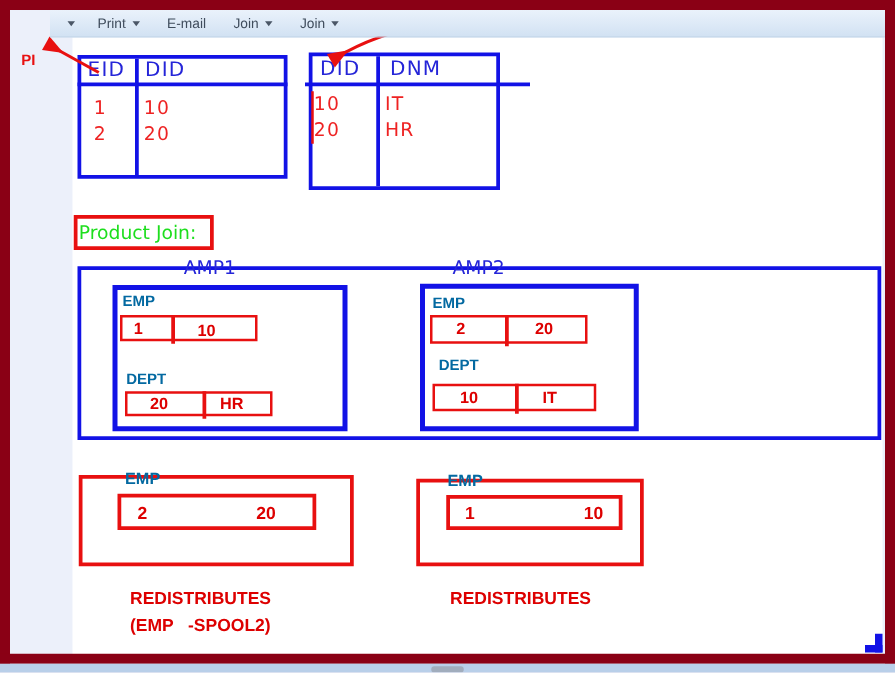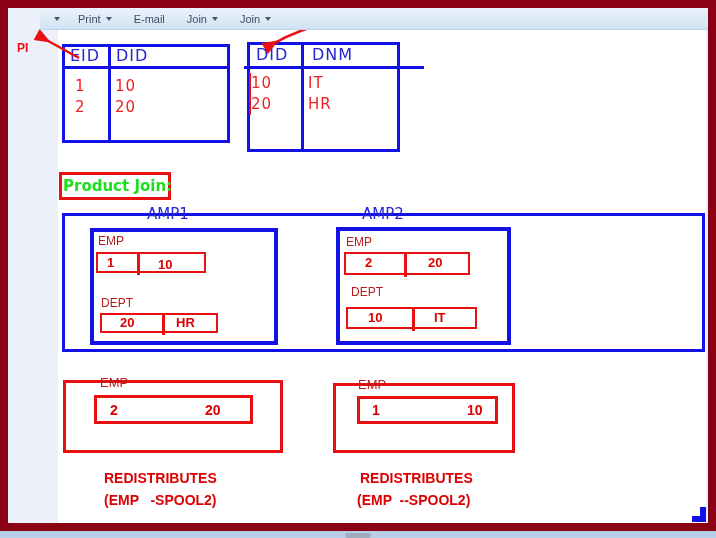--- a/index.html
+++ b/index.html
@@ -25,27 +25,27 @@
 
   
   .srct{box-sizing:border-box;border:3px solid #1212e6;background:transparent;}
   .srct .vline{position:absolute;top:0;bottom:0;width:3px;background:#1212e6;}
   .hline{position:absolute;height:3px;background:#1212e6;}
   .hdr-text{position:absolute;font-family:"DejaVu Sans",sans-serif;font-size:16px;color:#2525d8;letter-spacing:1px;}
   .val-text{position:absolute;font-family:"DejaVu Sans",sans-serif;font-size:15px;color:#ee2222;letter-spacing:1px;line-height:21px;white-space:pre;}
 
   
   .pj-box{left:59px;top:172px;width:112px;height:28px;border:3px solid #e81010;box-sizing:border-box;}
-  .pj-text{left:63px;top:177px;font-family:"DejaVu Sans",sans-serif;font-size:15px;color:#1ede1e;font-weight:bold;}
+  .pj-text{left:63px;top:177px;font-family:"DejaVu Sans",sans-serif;font-size:15px;color:#1ede1e;}
 
   
   .amp-outer{left:62px;top:213px;width:643px;height:139px;border:3px solid #1212e6;box-sizing:border-box;}
   .amp-label{font-family:"DejaVu Sans",sans-serif;font-size:15px;color:#2525d8;}
   .amp-inner{border:4px solid #1212e6;box-sizing:border-box;background:#fff;}
-  .r-lbl{font-family:"Liberation Sans",sans-serif;font-weight:normal;font-size:12px;color:#b91c1c;text-align:center;}
+  .r-lbl{font-family:"Liberation Sans",sans-serif;font-weight:bold;font-size:12px;color:#0369a1;text-align:center;}
   .r-tbl{border:2px solid #e81010;box-sizing:border-box;}
   .r-tbl .vline{position:absolute;top:-2px;bottom:-4px;width:3px;background:#e81010;}
   .r-val{position:absolute;font-family:"Liberation Sans",sans-serif;font-weight:bold;font-size:13px;color:#dd0000;}
 
   
   .spool-outer{border:3px solid #e81010;box-sizing:border-box;}
   .spool-inner{border:3px solid #e81010;box-sizing:border-box;position:absolute;}
   .cap{position:absolute;font-family:"Liberation Sans",sans-serif;font-weight:bold;font-size:14px;color:#dd0000;white-space:pre;}
 
   .pi{position:absolute;font-family:"Liberation Sans",sans-serif;font-weight:bold;font-size:12px;color:#e81010;}
@@ -127,21 +127,20 @@
   <div class="abs r-val" style="left:205px;top:402px;font-size:14px;">20</div>
   <div class="cap" style="left:104px;top:470px;">REDISTRIBUTES</div>
   <div class="cap" style="left:104px;top:492px;">(EMP   -SPOOL2)</div>
 
   <div class="abs spool-outer" style="left:333px;top:383px;width:182px;height:70px;"></div>
   <div class="abs r-lbl" style="left:358px;top:377px;font-size:13px;">EMP</div>
   <div class="abs spool-inner" style="left:357px;top:396px;width:141px;height:28px;"></div>
   <div class="abs r-val" style="left:372px;top:402px;font-size:14px;">1</div>
   <div class="abs r-val" style="left:467px;top:402px;font-size:14px;">10</div>
   <div class="cap" style="left:360px;top:470px;">REDISTRIBUTES</div>
-  <div class="cap" style="left:357px;top:492px;">(EMP  --SPOOL2)</div>
 
   <div class="abs corner-mark"></div>
 
   <svg class="overlay">
     <defs>
       <marker id="ah" markerWidth="8" markerHeight="8" refX="5" refY="3" orient="auto">
         <path d="M7,0.5 L0.5,3 L7,5.5 Z" fill="#e81010"></path>
       </marker>
     </defs>
     <line x1="79" y1="58" x2="41" y2="37" stroke="#e81010" stroke-width="2.5" marker-end="url(#ah)"></line>

